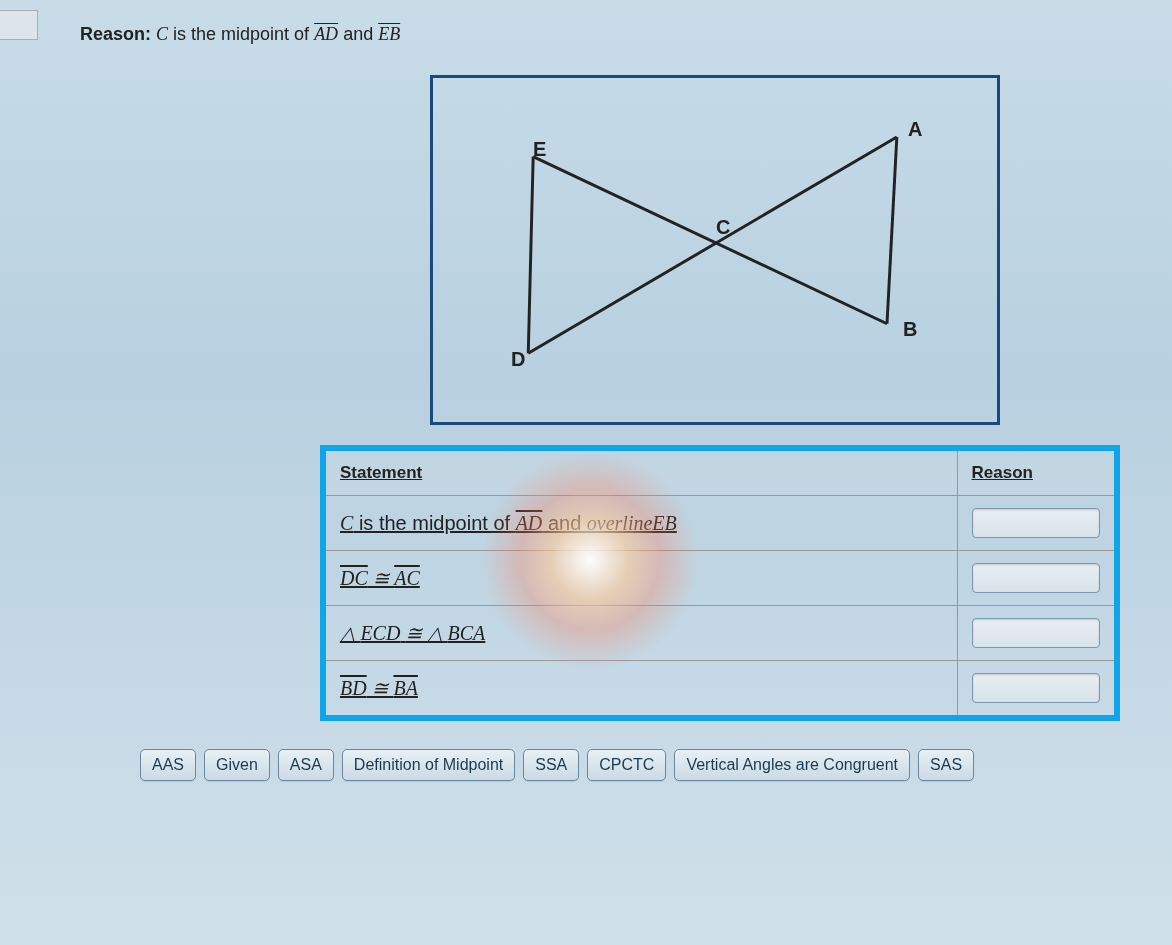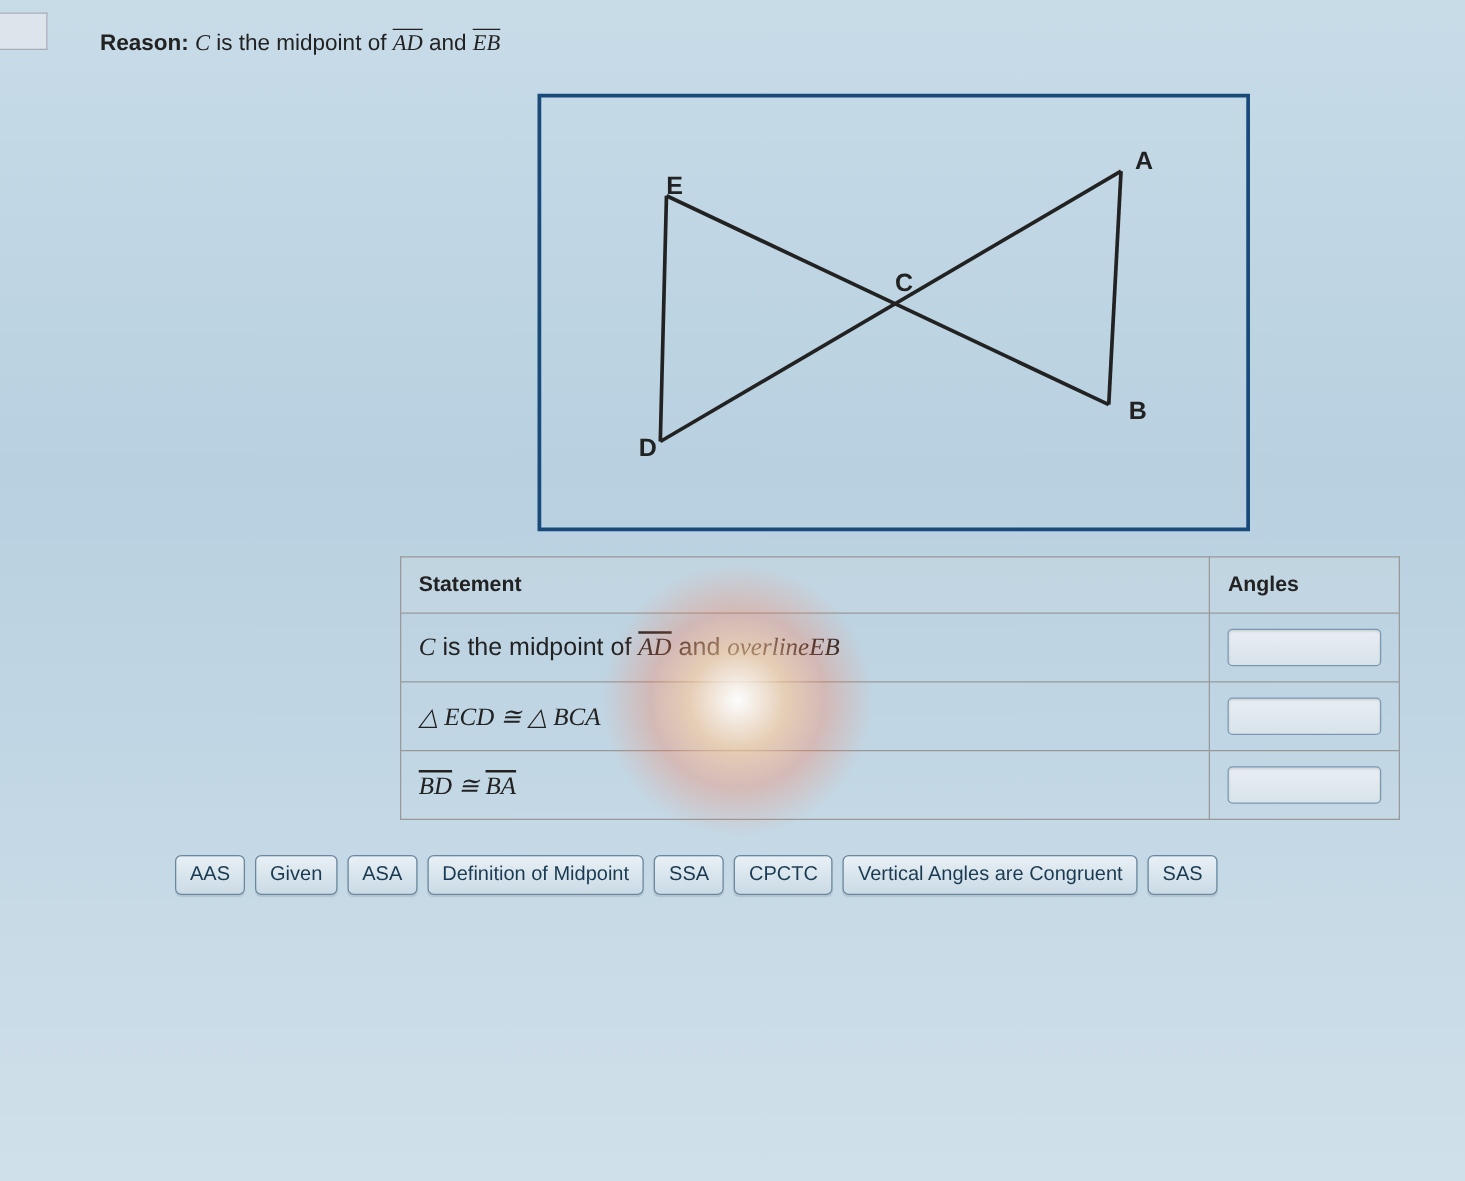--- a/index.html
+++ b/index.html
@@ -29,21 +29,21 @@
     width: 570px;
     height: 350px;
     border: 3px solid #1a4a7a;
     background: transparent;
     margin: 30px 0 0 350px;
     position: relative;
   }
   .diagram-box svg { width: 100%; height: 100%; }
   .label { position: absolute; font-weight: bold; font-size: 20px; }
   .table-wrap { margin: 20px 0 0 240px; width: 800px; }
-  table { border-collapse: collapse; width: 100%; border: 1px solid #0ea5e9; }
+  table { border-collapse: collapse; width: 100%; border: 6px solid #0ea5e9; text-decoration: underline; }
   th, td { border: 1px solid #999; padding: 12px 14px; font-size: 18px; text-align: left; vertical-align: middle; }
   th { background: rgba(200,215,225,0.5); font-weight: bold; font-size: 17px; }
   td { height: 50px; }
   .math { font-family: 'Times New Roman', serif; font-style: italic; font-size: 20px; }
   .ovl { text-decoration: overline; }
   .reason-input {
     width: 100%; height: 30px;
     background: linear-gradient(#e8eef3, #d8e3ea);
     border: 1px solid #7a98b0;
     border-radius: 4px;
@@ -100,25 +100,33 @@
     <div class="label" style="left:283px;top:138px">C</div>
     <div class="label" style="left:475px;top:40px">A</div>
     <div class="label" style="left:470px;top:240px">B</div>
   </div>
 
   <div class="table-wrap">
     <table>
       <tbody>
           <tr>
         <th>Statement</th>
-        <th>Angles</th>
+        <th>Reason</th>
       </tr>
       <tr>
         <td class="math">
           <span class="italic">C</span><span style="font-style:normal;font-family:Arial"> is the midpoint of </span><span class="ovl">AD</span><span style="font-style:normal;font-family:Arial"> and </span><span>overlineEB</span>
+        </td>
+        <td>
+              <div class="reason-input"></div>
+            </td>
+      </tr>
+      <tr>
+        <td class="math">
+          <span class="ovl">DC</span><span> ≅ </span><span class="ovl">AC</span>
         </td>
         <td>
               <div class="reason-input"></div>
             </td>
       </tr>
       <tr>
         <td class="math">
           <span>△ </span><span>ECD</span> <span> ≅ </span><span>△ </span><span>BCA</span>
         </td>
         <td>

